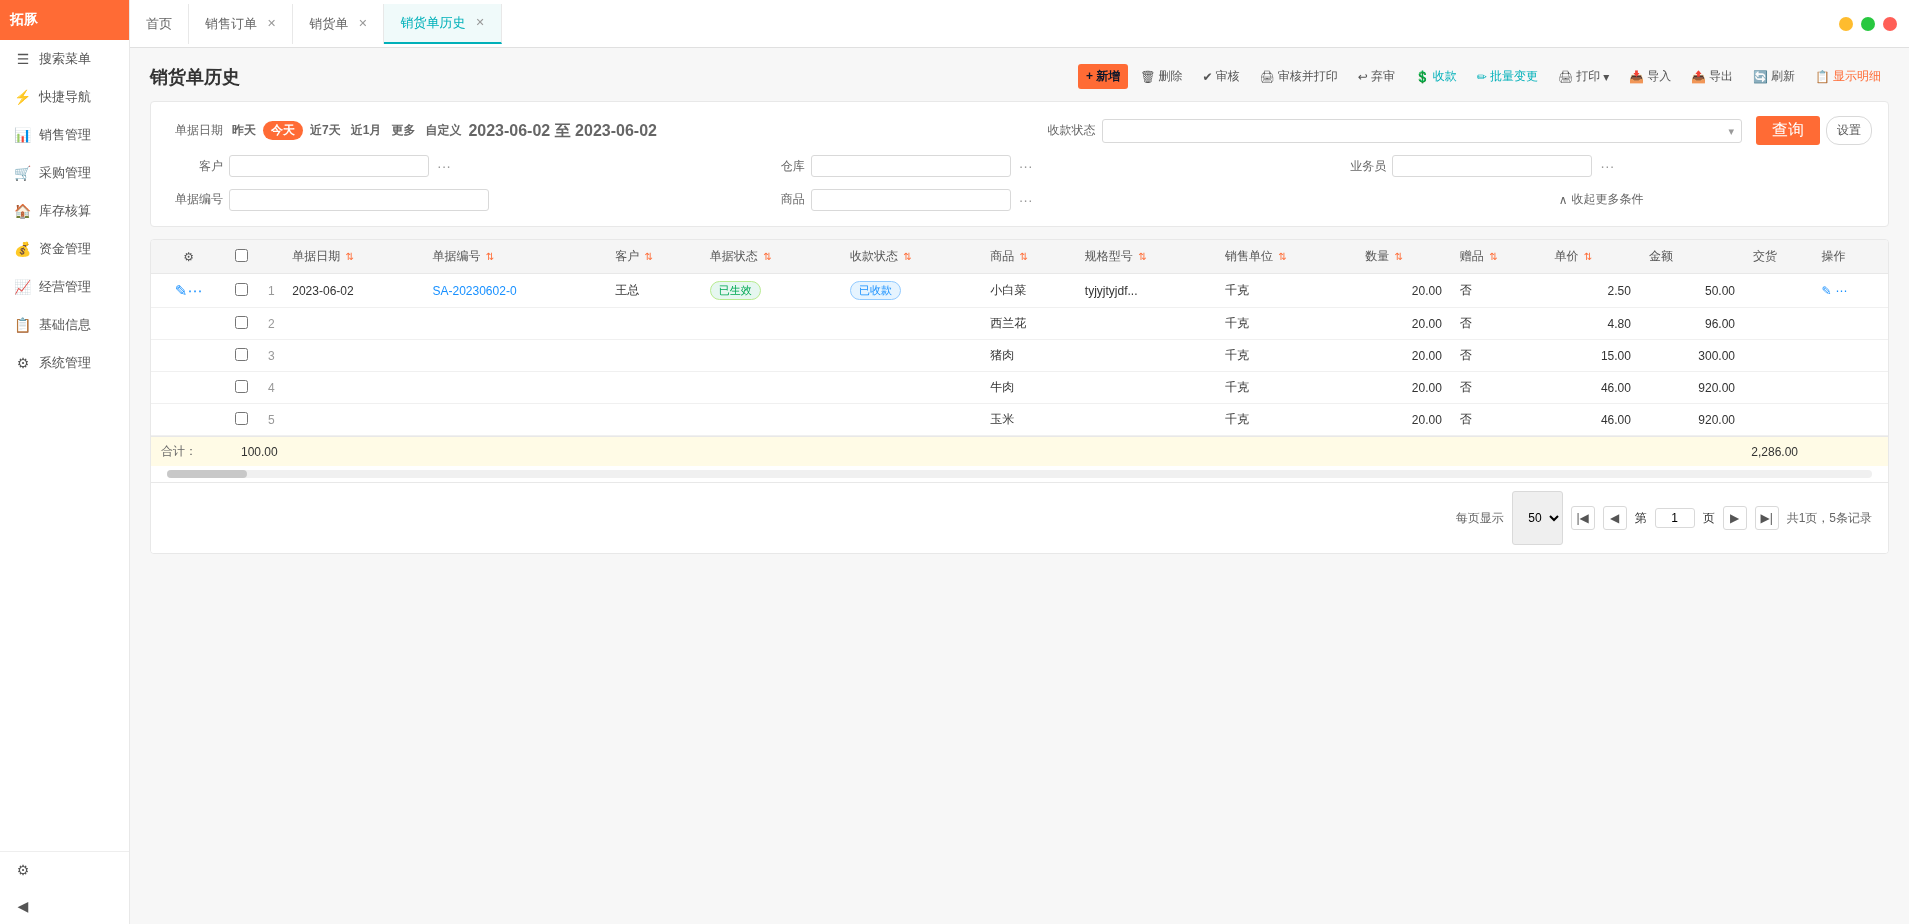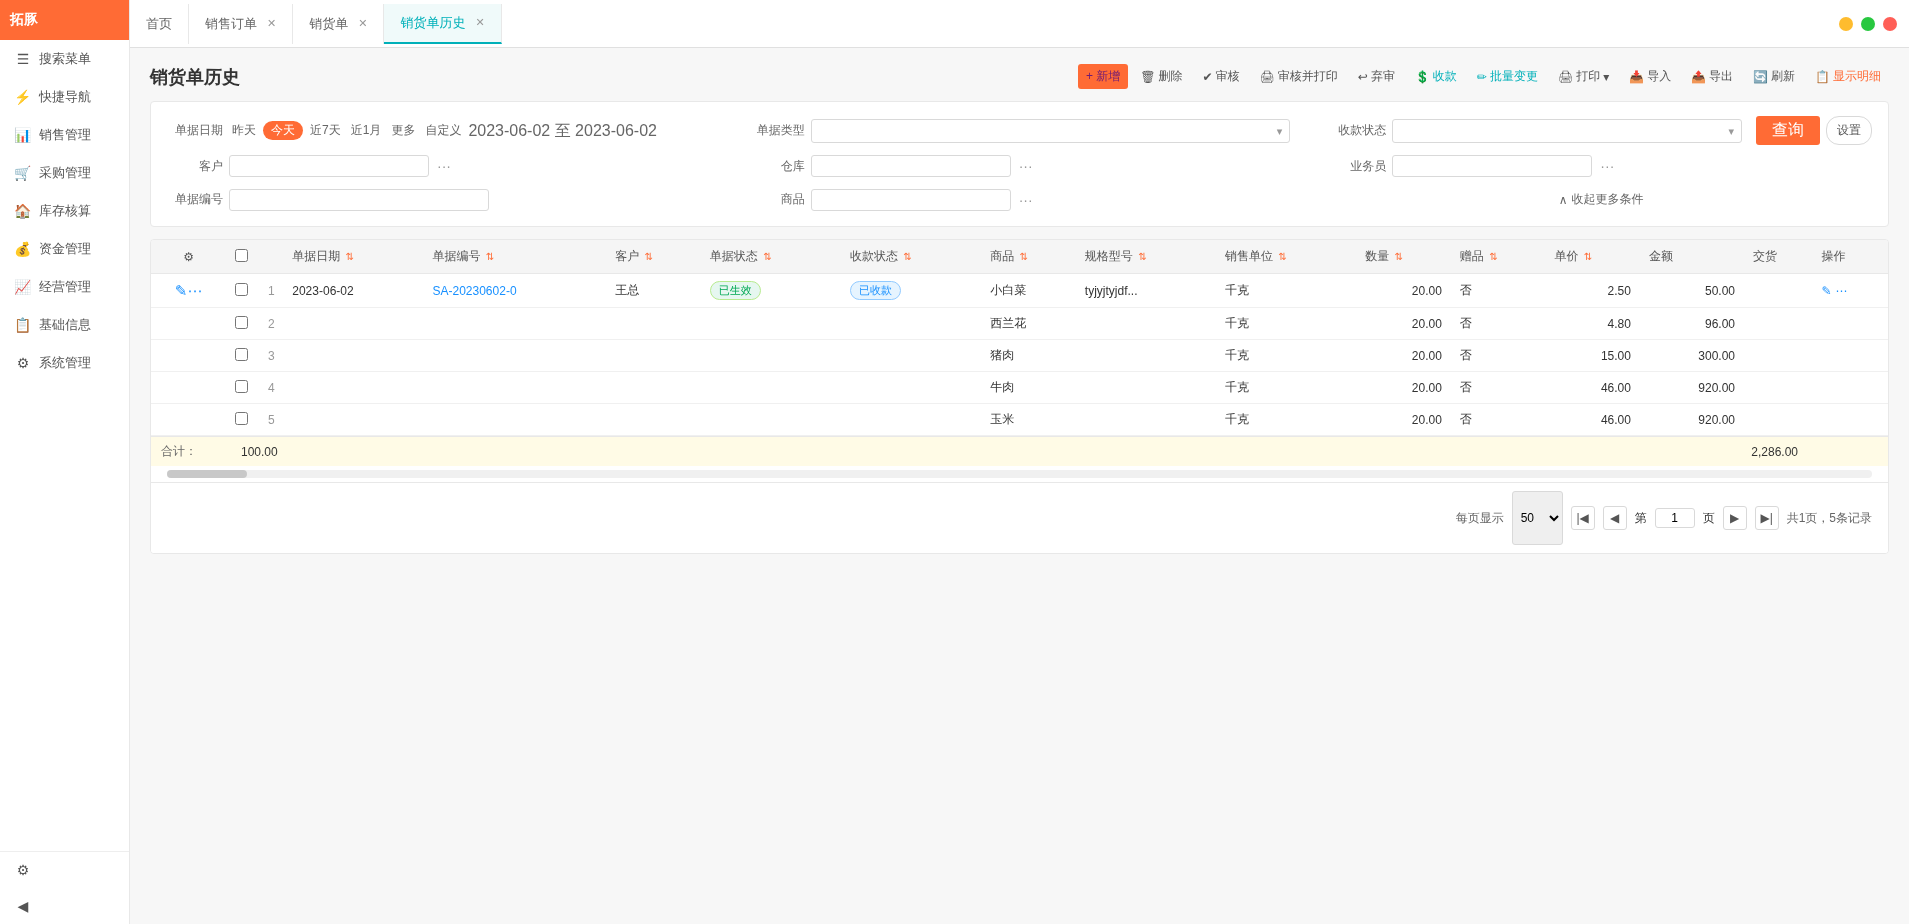--- a/index.html
+++ b/index.html
@@ -29,35 +29,35 @@
     .win-btn.max { background: #28c840; }
 
     
     .page-content { flex: 1; overflow-y: auto; padding: 16px 20px; background: #f7f7f7; }
 
     
     .page-header { display: flex; align-items: center; justify-content: space-between; margin-bottom: 12px; }
     .page-title { font-size: 18px; font-weight: bold; color: #333; }
     .toolbar { display: flex; align-items: center; gap: 4px; flex-wrap: wrap; }
     .toolbar-btn { display: flex; align-items: center; gap: 3px; padding: 4px 8px; border: none; background: transparent; color: #555; font-size: 12px; cursor: pointer; border-radius: 3px; }
-    .toolbar-btn.primary { background: #ff6b35; color: #701a75; }
+    .toolbar-btn.primary { background: #ff6b35; color: #0f172a; font-weight: bold; }
     .toolbar-btn.teal { color: #00b0b9; }
     .toolbar-btn.orange { color: #ff6b35; }
 
     
     .filter-card { background: #fff; border: 1px solid #e8e8e8; border-radius: 4px; padding: 14px 16px; margin-bottom: 12px; }
     .filter-row { display: flex; align-items: center; gap: 0; margin-bottom: 10px; }
     .filter-row:last-child { margin-bottom: 0; }
     .filter-item { display: flex; align-items: center; gap: 6px; flex: 1; min-width: 0; }
     .filter-label { color: #666; font-size: 12px; white-space: nowrap; min-width: 56px; text-align: right; }
     .filter-input { border: 1px solid #d9d9d9; border-radius: 3px; padding: 3px 8px; font-size: 12px; color: #333; flex: 1; outline: none; min-width: 0; }
     .filter-select-wrap { position: relative; flex: 1; }
     .filter-select-wrap select { width: 100%; border: 1px solid #d9d9d9; border-radius: 3px; padding: 4px 8px; font-size: 12px; color: #333; background: #fff; outline: none; appearance: none; }
     .filter-select-wrap::after { content: '▾'; position: absolute; right: 8px; top: 50%; transform: translateY(-50%); color: #999; pointer-events: none; font-size: 11px; }
-    .date-range { display: flex; align-items: center; gap: 4px; flex: 1; flex-wrap: wrap; }
+    .date-range { display: flex; align-items: center; gap: 4px; flex: 1; flex-wrap: wrap; font-weight: bold; }
     .date-quick-btns { display: flex; gap: 4px; font-size: 12px; }
     .date-quick-btn { color: #666; cursor: pointer; padding: 1px 3px; }
     .date-quick-btn.active { background: #ff6b35; color: white; border-radius: 10px; padding: 1px 8px; }
     .date-inputs { display: flex; align-items: center; gap: 4px; margin-top: 2px; font-size: 16px; color: #666; }
     .ellipsis-btn { color: #999; font-size: 14px; cursor: pointer; padding: 0 2px; }
     .collapse-btn { display: flex; align-items: center; gap: 4px; color: #666; font-size: 12px; cursor: pointer; padding: 4px 8px; }
 
     
     .table-container { background: #fff; border: 1px solid #e8e8e8; border-radius: 4px; overflow: auto; }
     table { width: 100%; border-collapse: collapse; font-size: 12px; }
@@ -76,21 +76,21 @@
     
     .table-footer { background: #fffbe6; border-top: 1px solid #e8e8e8; display: flex; align-items: center; padding: 6px 10px; font-size: 12px; }
     .footer-label { color: #666; min-width: 80px; }
     .footer-values { display: flex; align-items: center; gap: 0; flex: 1; }
     .footer-qty { flex: 0 0 200px; text-align: left; padding-right: 20px; }
     .footer-amount { flex: 1; text-align: right; padding-right: 80px; }
 
     
     .pagination-bar { display: flex; align-items: center; justify-content: flex-end; padding: 8px 16px; background: #fff; border-top: 1px solid #e8e8e8; font-size: 12px; gap: 8px; }
     .page-size-label { color: #666; }
-    .page-size-select { border: 1px solid #d9d9d9; border-radius: 3px; padding: 18px 4px; font-size: 12px; }
+    .page-size-select { border: 1px solid #d9d9d9; border-radius: 3px; padding: 18px 4px; font-size: 12px; text-align: right; }
     .page-nav-btn { width: 24px; height: 24px; border: 1px solid #d9d9d9; background: #fff; border-radius: 3px; cursor: pointer; display: flex; align-items: center; justify-content: center; font-size: 12px; color: #555; }
     .page-nav-btn:disabled { color: #ccc; cursor: not-allowed; }
     .page-input { width: 40px; border: 1px solid #d9d9d9; border-radius: 3px; padding: 2px 4px; text-align: center; font-size: 12px; }
     .page-info { color: #666; }
 
     .scrollbar-track { height: 8px; background: #f0f0f0; border-radius: 4px; margin: 4px 16px; }
     .scrollbar-thumb { height: 8px; width: 80px; background: #c8c8c8; border-radius: 4px; }
     .checkbox-col { width: 30px; text-align: center; }
   </style>
 </head>
@@ -238,28 +238,20 @@
               <span class="date-quick-btn">昨天</span>
               <span class="date-quick-btn active">今天</span>
               <span class="date-quick-btn">近7天</span>
               <span class="date-quick-btn">近1月</span>
               <span class="date-quick-btn">更多</span>
               <span class="date-quick-btn">自定义</span>
             </div>
             <div class="date-inputs">
               <span>2023-06-02 至 2023-06-02</span>
             </div>
-          </div>
-        </div>
-        <div class="filter-item" style="margin-left: 40px;">
-          <span class="filter-label">单据类型</span>
-          <div class="filter-select-wrap">
-            <select>
-              <option></option>
-            </select>
           </div>
         </div>
         <div class="filter-item" style="margin-left: 40px;">
           <span class="filter-label">收款状态</span>
           <div class="filter-select-wrap">
             <select>
               <option></option>
             </select>
           </div>
           <div style="display:flex; gap:6px; margin-left:8px;">

